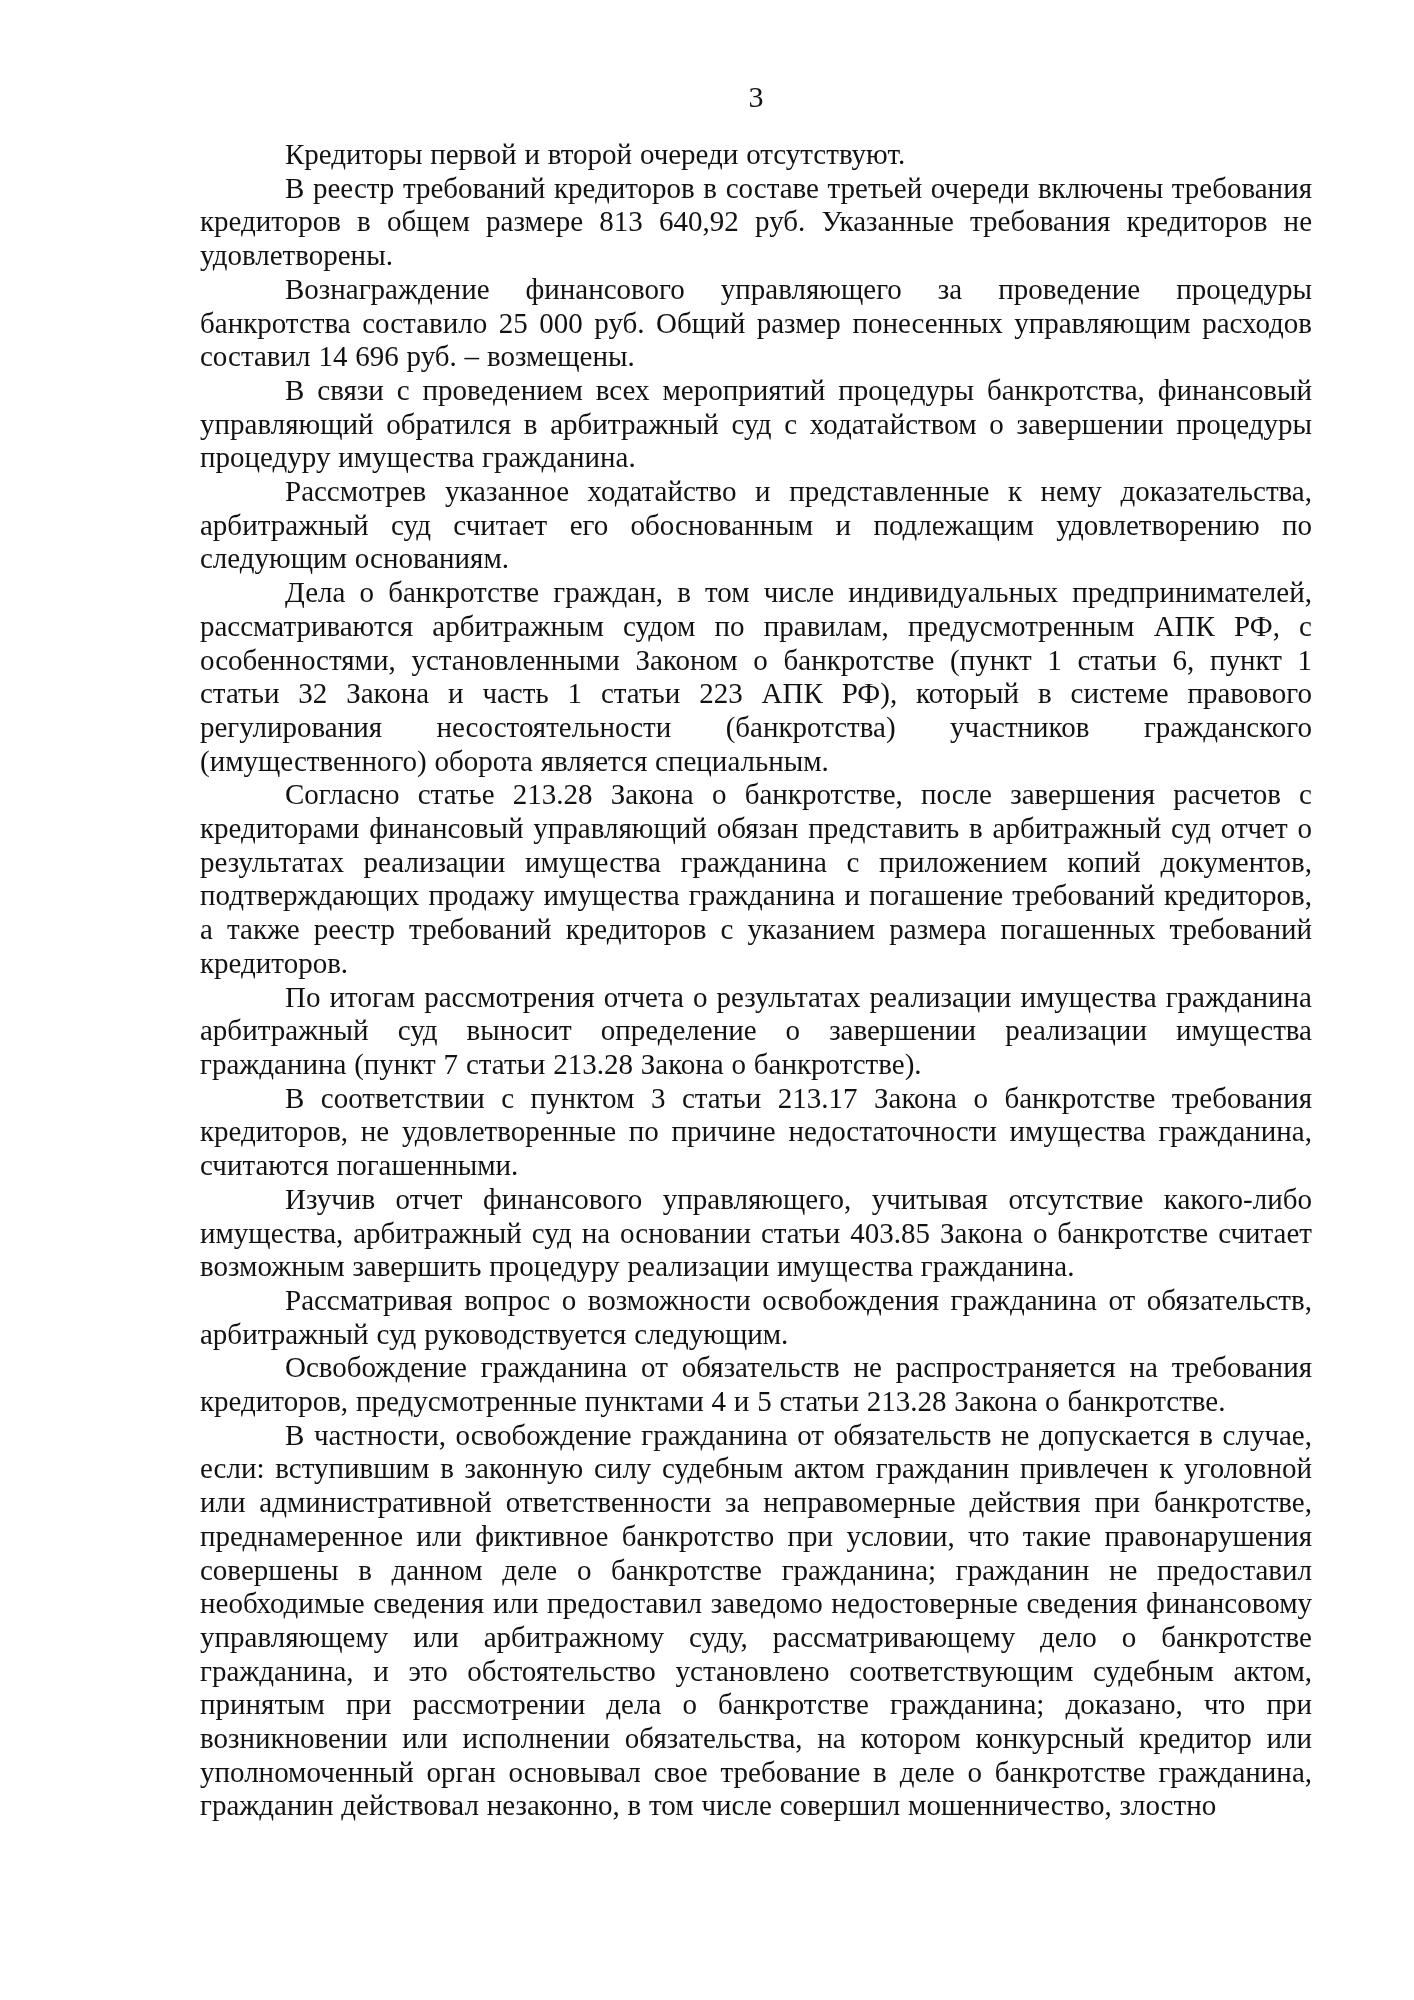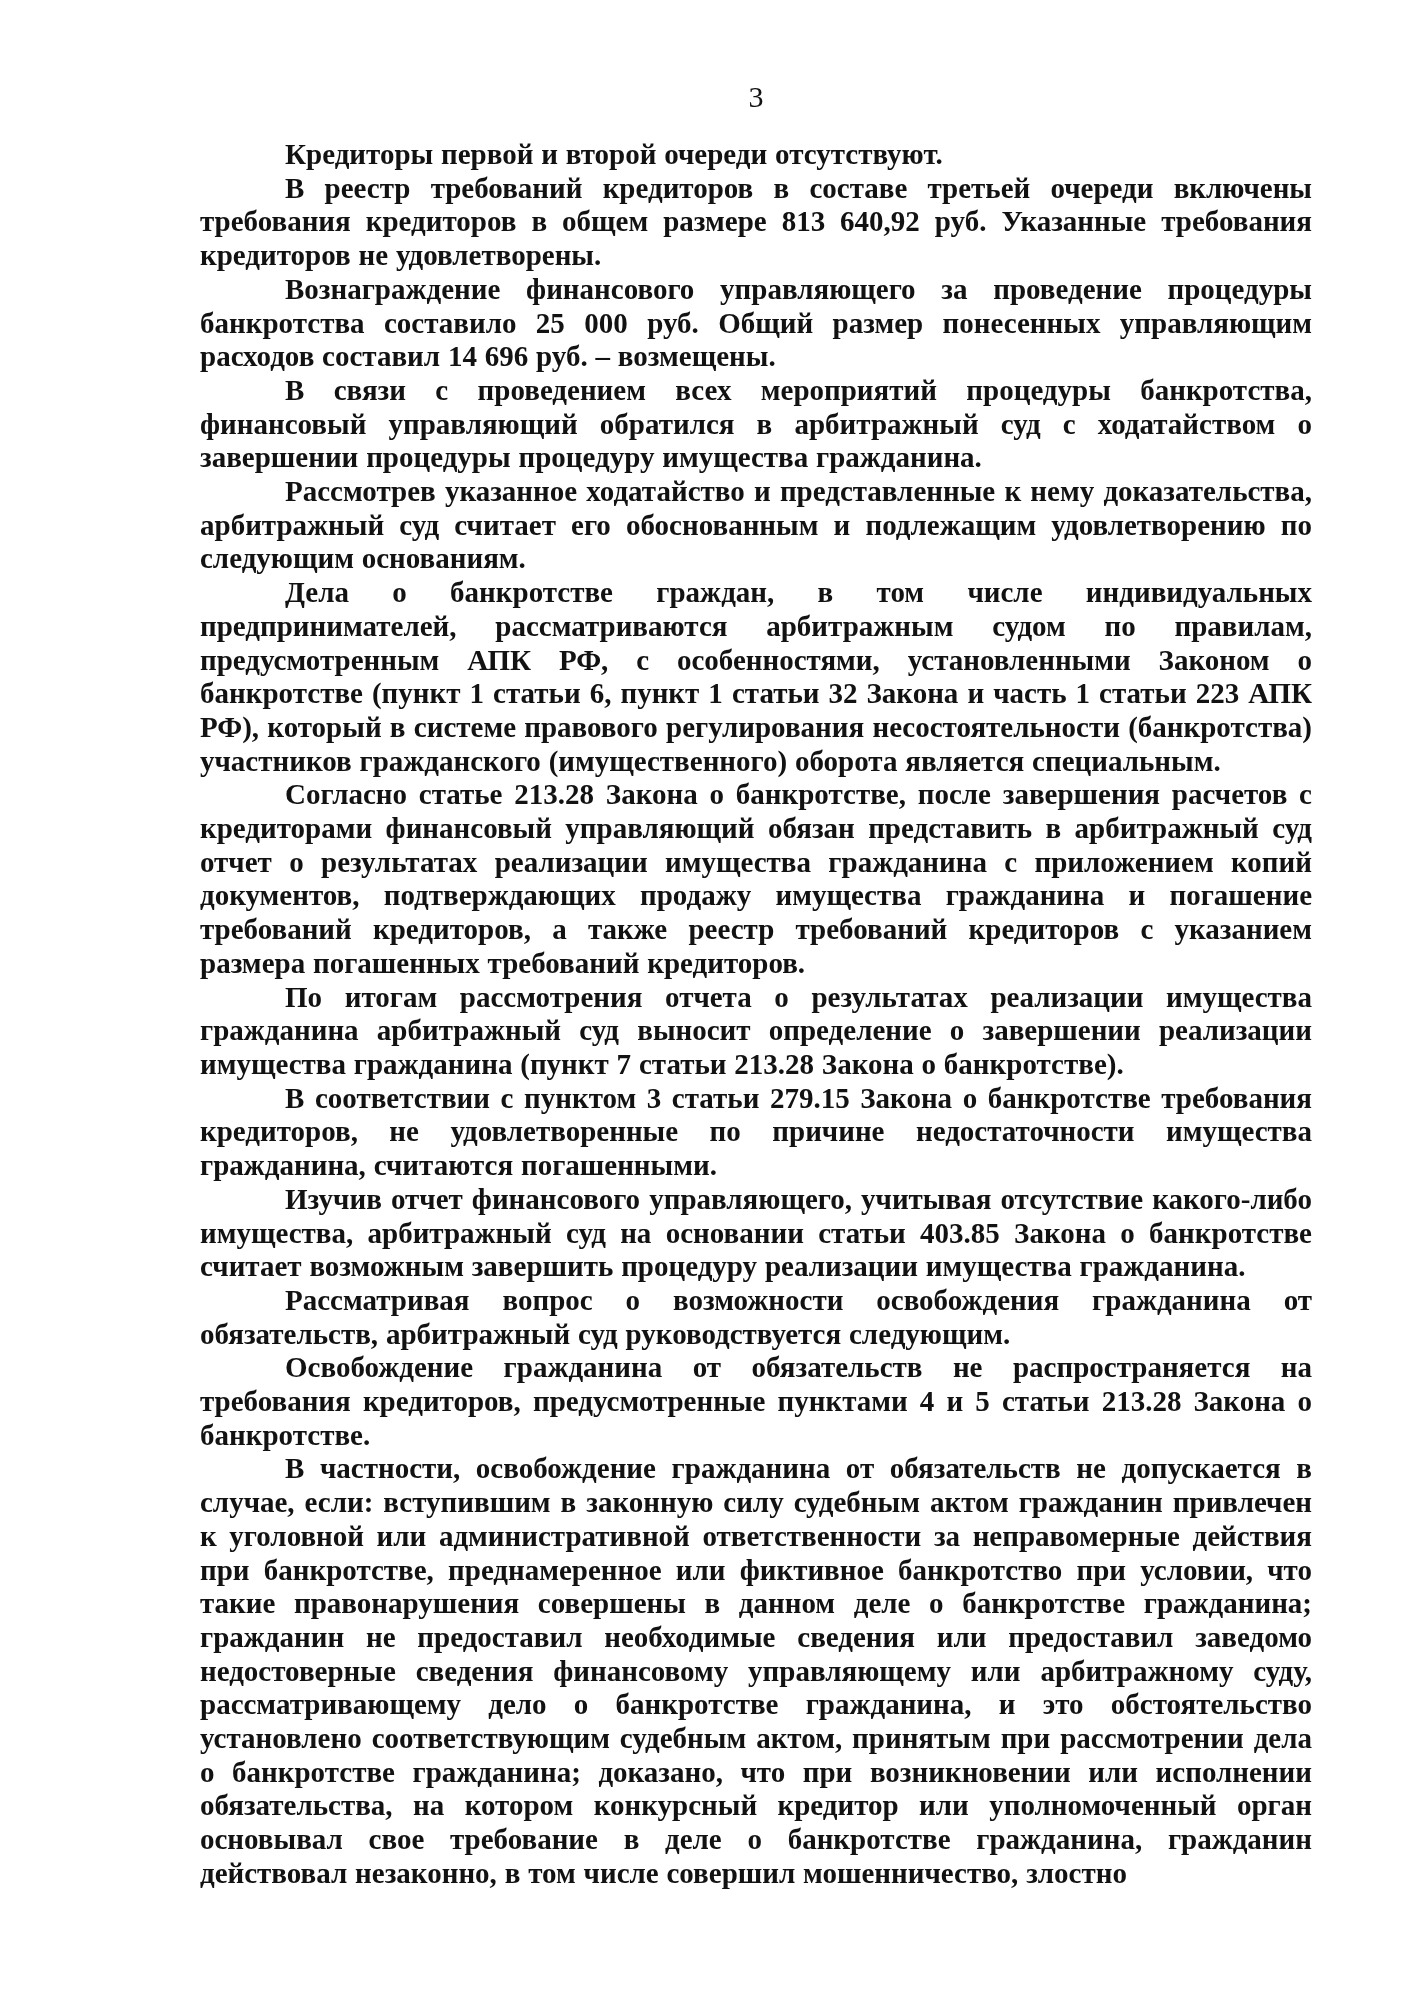--- a/index.html
+++ b/index.html
@@ -28,37 +28,36 @@
     line-height: 34px;
     margin-bottom: 24px;
   }
   .doc-body p.para {
     margin: 0;
     font-size: 29px;
     line-height: 33.7px;
     text-align: justify;
     text-indent: 85px;
     word-spacing: 0.02em;
-    font-weight: bold;
   }
 </style>
 </head>
 <body>
 
 <div class="doc-page">
   <div class="page-number">3</div>
 
   <div class="doc-body">
     <p class="para">Кредиторы первой и второй очереди отсутствуют.</p>
     <p class="para">В реестр требований кредиторов в составе третьей очереди включены требования кредиторов в общем размере 813&nbsp;640,92 руб. Указанные требования кредиторов не удовлетворены.</p>
     <p class="para">Вознаграждение финансового управляющего за проведение процедуры банкротства составило 25&nbsp;000 руб. Общий размер понесенных управляющим расходов составил 14&nbsp;696 руб. – возмещены.</p>
     <p class="para">В связи с проведением всех мероприятий процедуры банкротства, финансовый управляющий обратился в арбитражный суд с ходатайством о завершении процедуры процедуру имущества гражданина.</p>
     <p class="para">Рассмотрев указанное ходатайство и представленные к нему доказательства, арбитражный суд считает его обоснованным и подлежащим удовлетворению по следующим основаниям.</p>
     <p class="para">Дела о банкротстве граждан, в том числе индивидуальных предпринимателей, рассматриваются арбитражным судом по правилам, предусмотренным АПК РФ, с особенностями, установленными Законом о банкротстве (пункт 1 статьи 6, пункт 1 статьи 32 Закона и часть 1 статьи 223 АПК РФ), который в системе правового регулирования несостоятельности (банкротства) участников гражданского (имущественного) оборота является специальным.</p>
     <p class="para">Согласно статье 213.28 Закона о банкротстве, после завершения расчетов с кредиторами финансовый управляющий обязан представить в арбитражный суд отчет о результатах реализации имущества гражданина с приложением копий документов, подтверждающих продажу имущества гражданина и погашение требований кредиторов, а также реестр требований кредиторов с указанием размера погашенных требований кредиторов.</p>
     <p class="para">По итогам рассмотрения отчета о результатах реализации имущества гражданина арбитражный суд выносит определение о завершении реализации имущества гражданина (пункт 7 статьи 213.28 Закона о банкротстве).</p>
-    <p class="para">В соответствии с пунктом 3 статьи 279.15 Закона о банкротстве требования кредиторов, не удовлетворенные по причине недостаточности имущества гражданина, считаются погашенными.</p>
+    <p class="para">В соответствии с пунктом 3 статьи 213.17 Закона о банкротстве требования кредиторов, не удовлетворенные по причине недостаточности имущества гражданина, считаются погашенными.</p>
     <p class="para">Изучив отчет финансового управляющего, учитывая отсутствие какого-либо имущества, арбитражный суд на основании статьи 403.85 Закона о банкротстве считает возможным завершить процедуру реализации имущества гражданина.</p>
     <p class="para">Рассматривая вопрос о возможности освобождения гражданина от обязательств, арбитражный суд руководствуется следующим.</p>
     <p class="para">Освобождение гражданина от обязательств не распространяется на требования кредиторов, предусмотренные пунктами 4 и 5 статьи 213.28 Закона о банкротстве.</p>
     <p class="para">В частности, освобождение гражданина от обязательств не допускается в случае, если: вступившим в законную силу судебным актом гражданин привлечен к уголовной или административной ответственности за неправомерные действия при банкротстве, преднамеренное или фиктивное банкротство при условии, что такие правонарушения совершены в данном деле о банкротстве гражданина; гражданин не предоставил необходимые сведения или предоставил заведомо недостоверные сведения финансовому управляющему или арбитражному суду, рассматривающему дело о банкротстве гражданина, и это обстоятельство установлено соответствующим судебным актом, принятым при рассмотрении дела о банкротстве гражданина; доказано, что при возникновении или исполнении обязательства, на котором конкурсный кредитор или уполномоченный орган основывал свое требование в деле о банкротстве гражданина, гражданин действовал незаконно, в том числе совершил мошенничество, злостно</p>
   </div>
 </div>
 
 </body></html>

